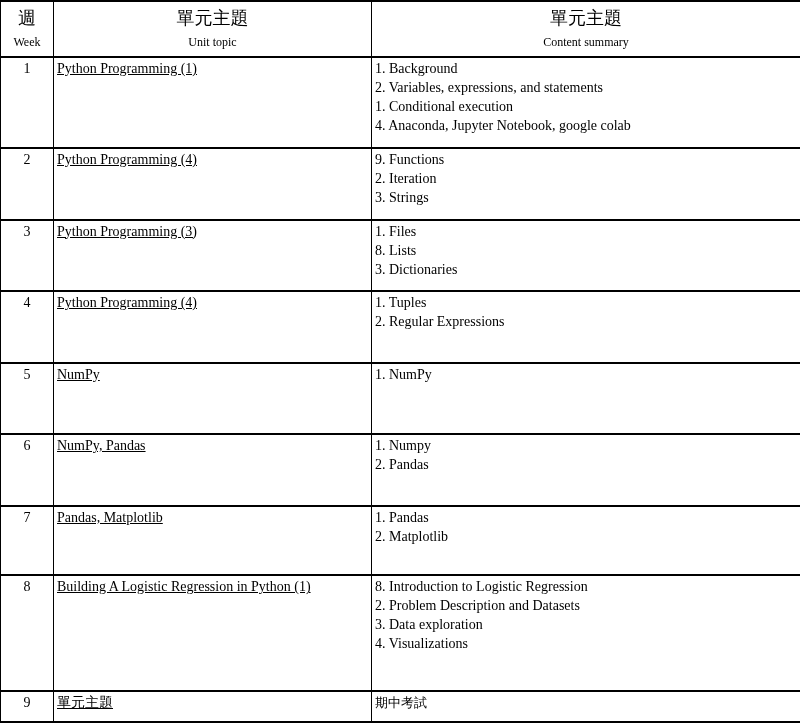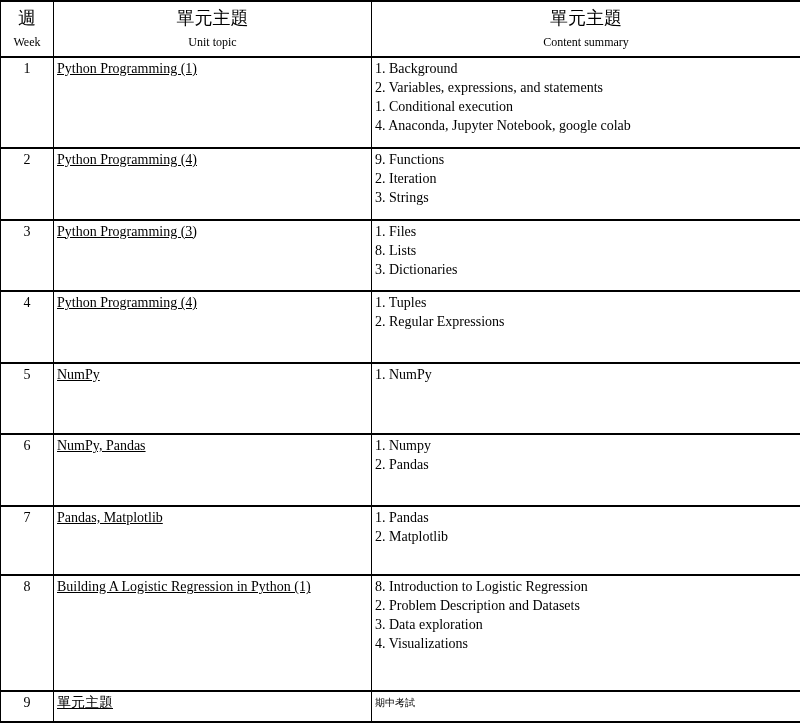--- a/index.html
+++ b/index.html
@@ -35,21 +35,21 @@
   table.schedule th {
     text-align: center;
     vertical-align: middle;
     padding: 2px;
   }
   .head-zh { font-size: 18px; line-height: 26px; }
   .head-en { font-size: 12px; line-height: 23px; font-family: Liberation Serif, serif; }
   .week-cell { text-align: center; padding-top: 2px; }
   .topic-cell { padding-top: 2px; text-decoration: underline; }
   .summary-cell { padding-top: 2px; }
-  .zh-body { font-size: 10px; }
+  .zh-body { font-size: 13px; }
   .summary-line { white-space: nowrap; }
 </style>
 </head>
 <body>
 
 <div class="sheet">
   <table class="schedule">
     <colgroup>
       <col style="width:53px">
       <col style="width:318px">

